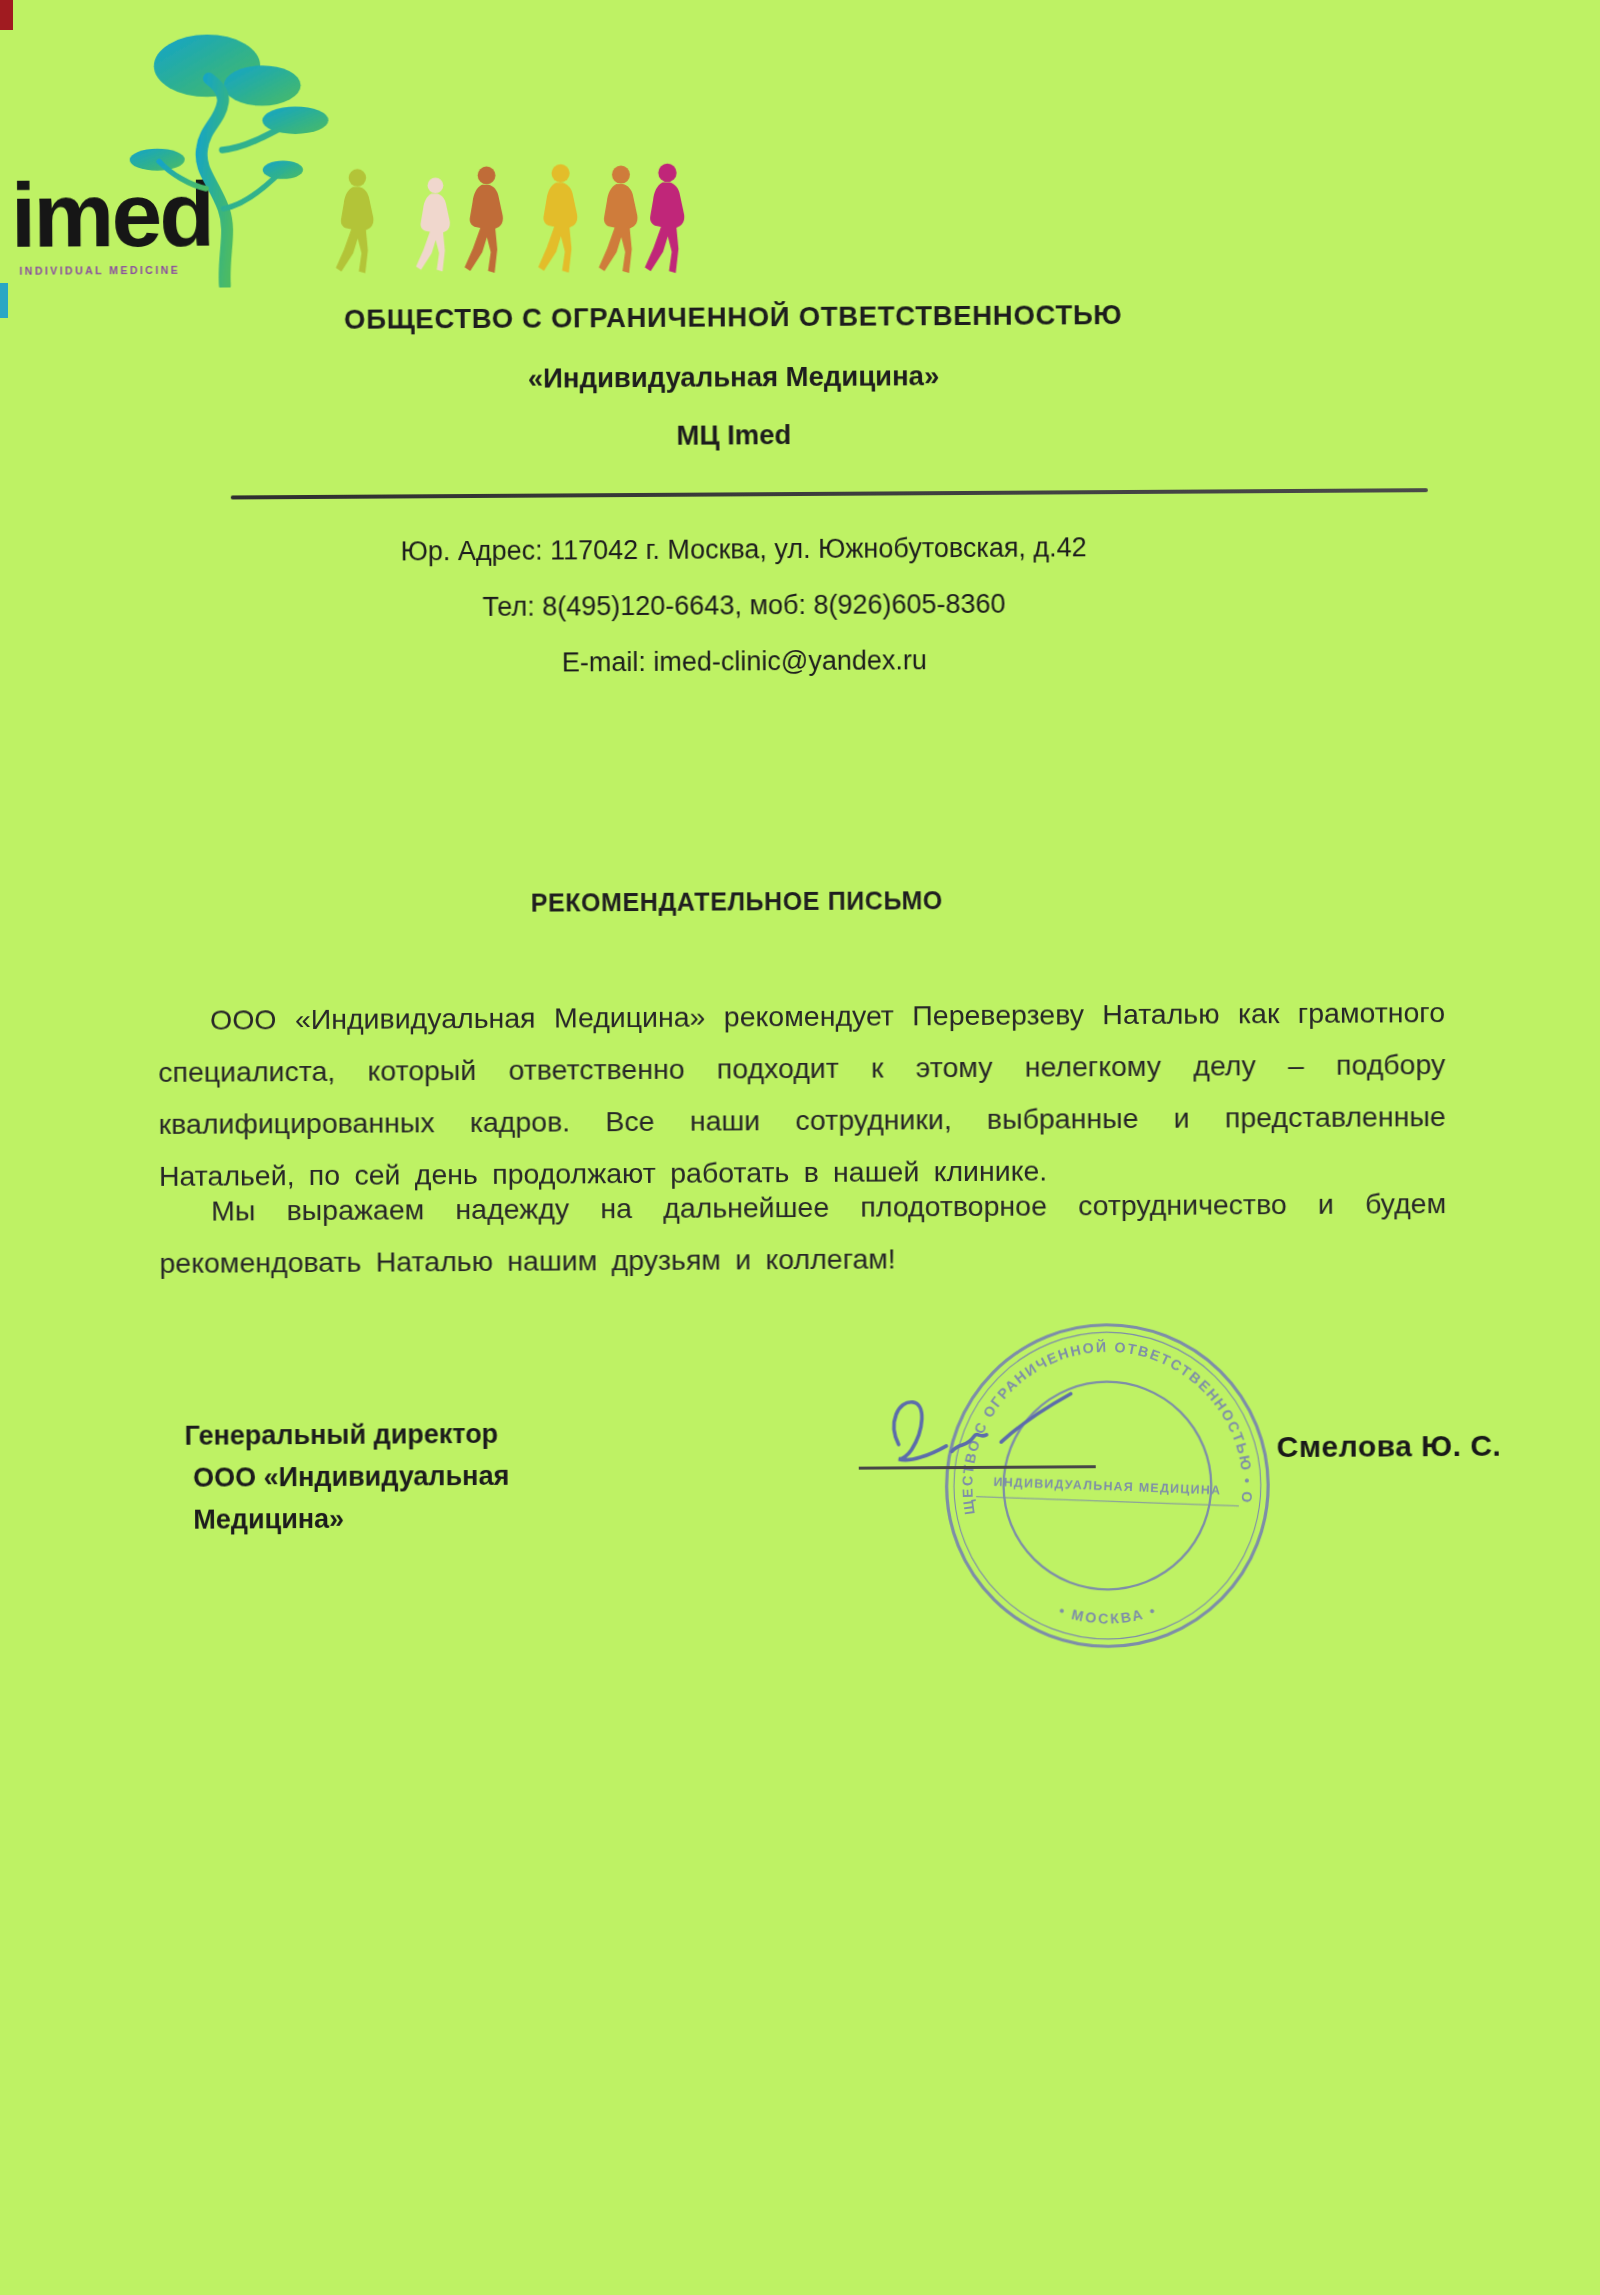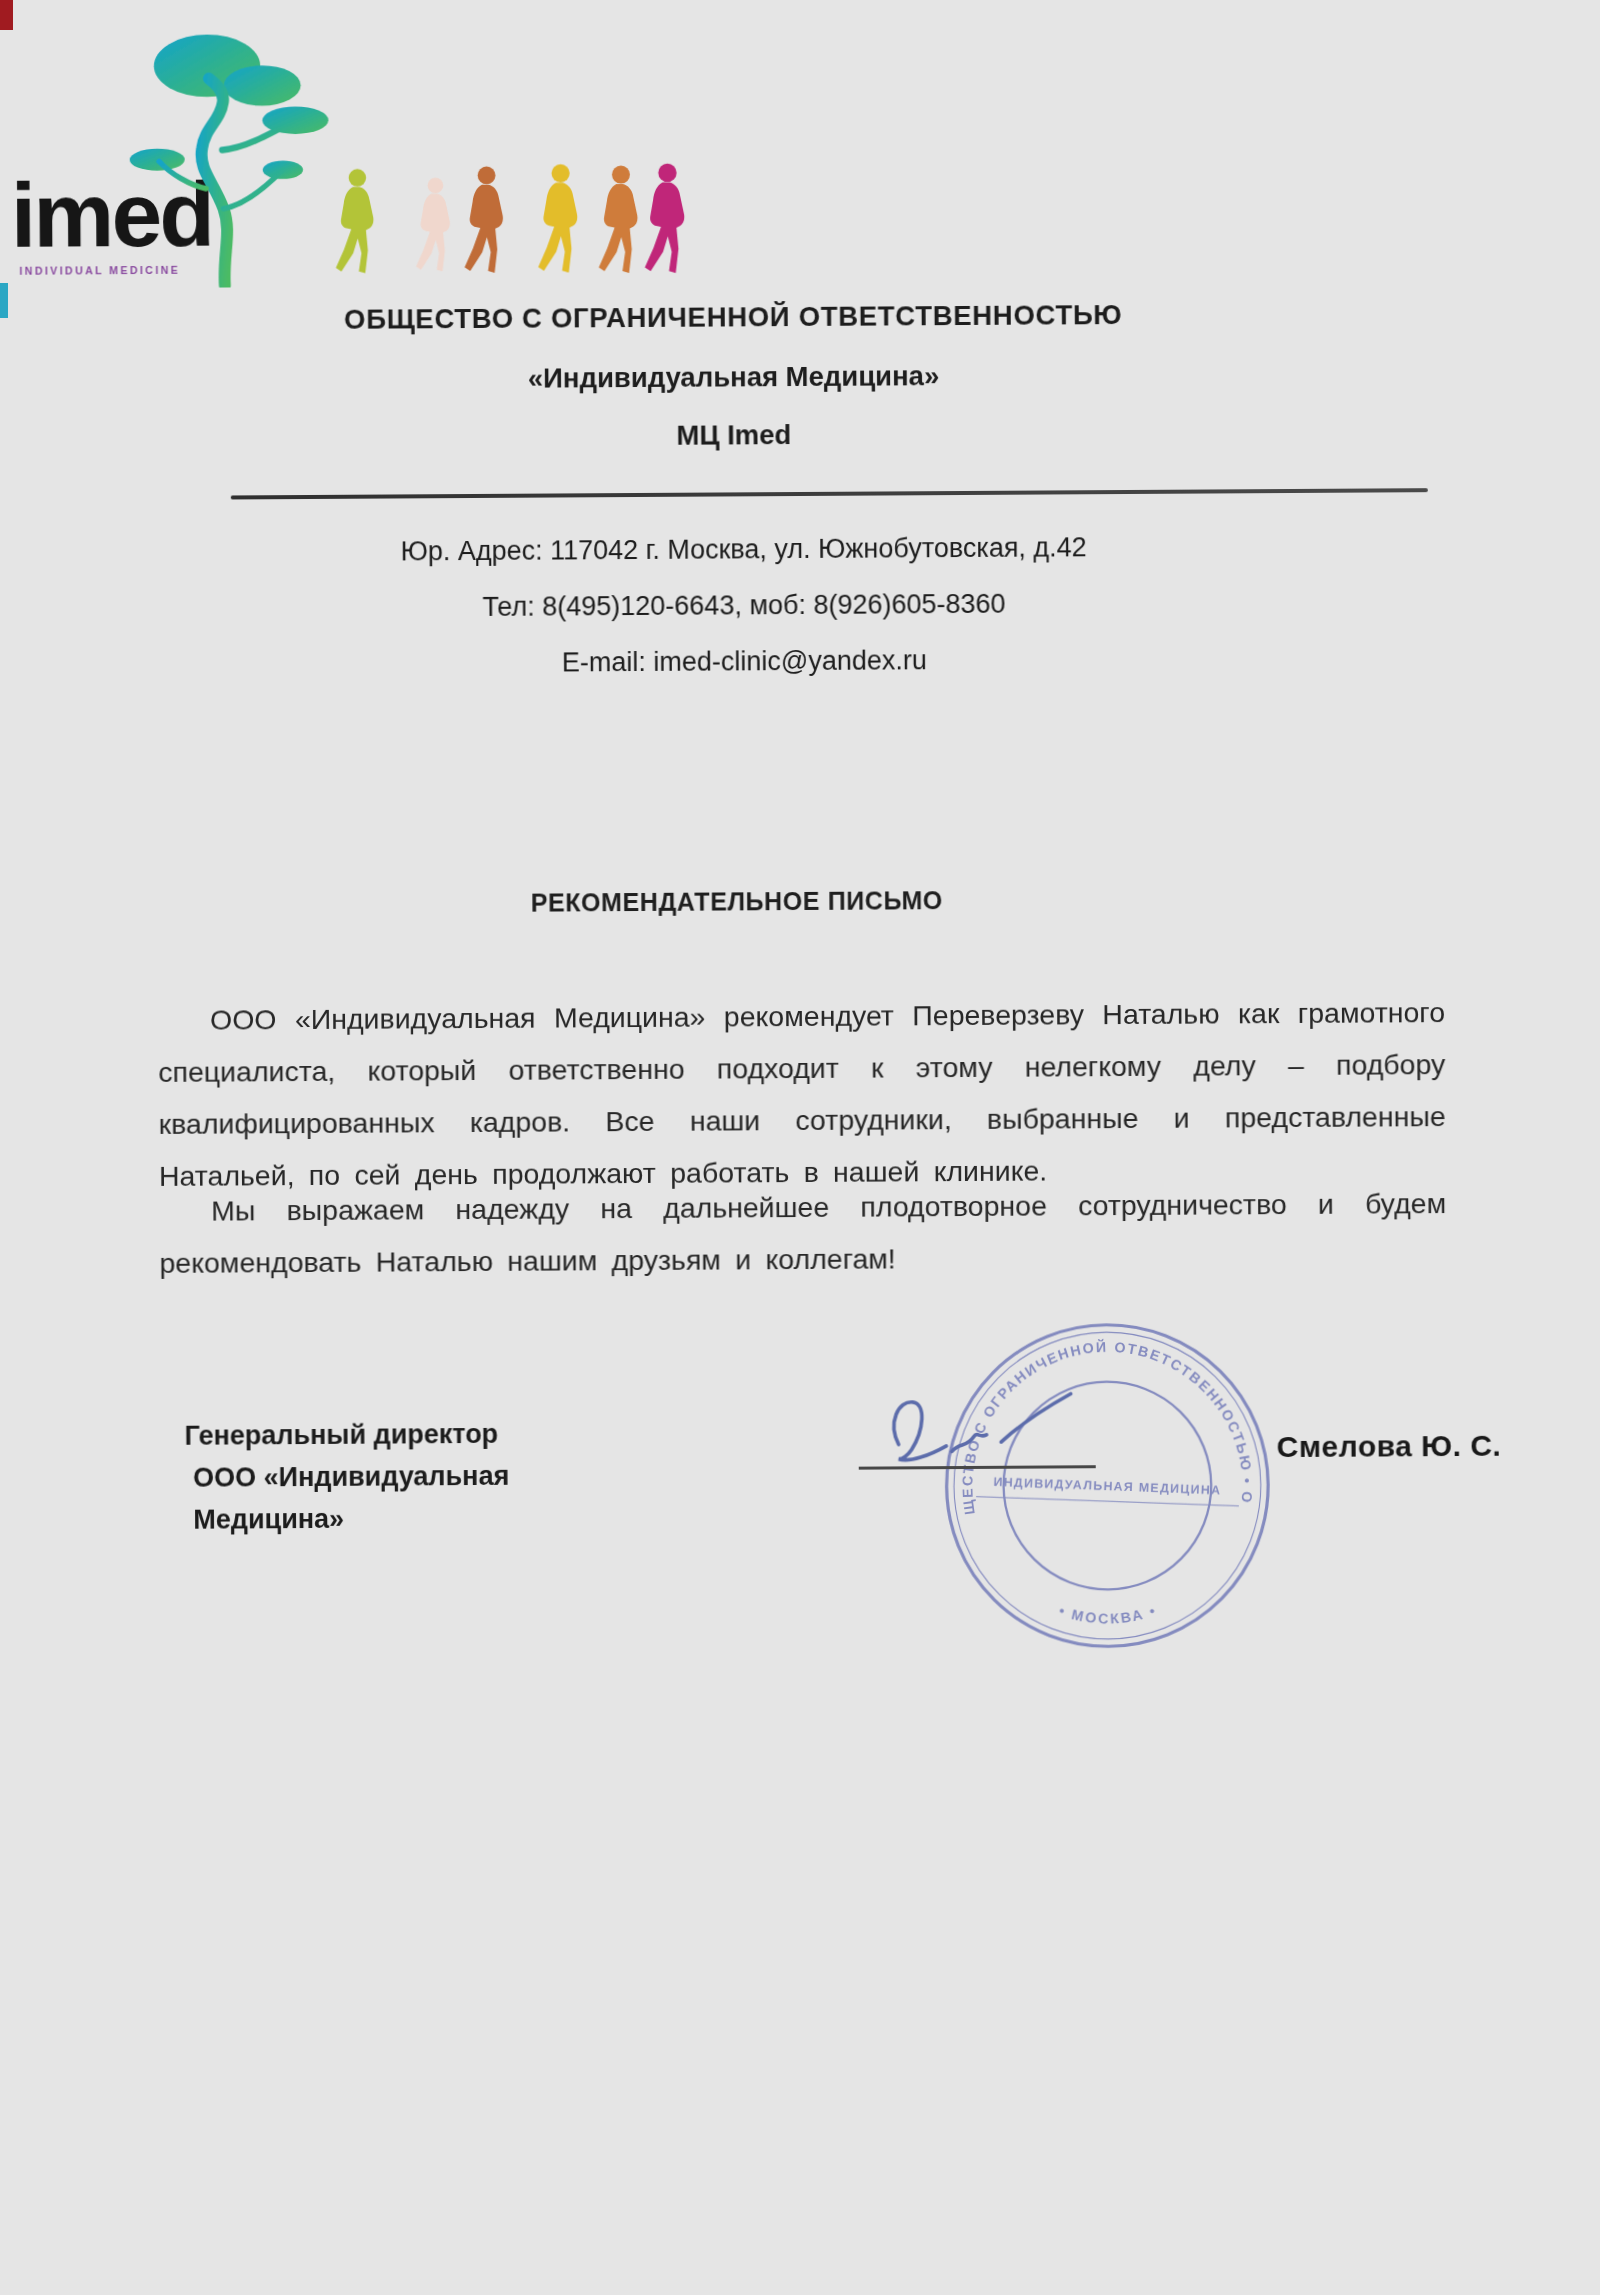--- a/index.html
+++ b/index.html
@@ -1,19 +1,19 @@
 <!DOCTYPE html>
 <html style="font-size:14.7px"><head>
 <meta charset="utf-8">
 <style>
   html,body{margin:0;padding:0;background:#ffffff;}
   .page{
     position:relative;
     width:1601px;height:2296px;
-    background:#e5e5e5;
+    background:#bef264;
     overflow:hidden;
     font-family:"Liberation Sans", sans-serif;
     color:#222;
   }
   .abs{position:absolute;}
   .content{
     position:absolute;left:0;top:0;width:1601px;height:2296px;
     transform:rotate(-0.35deg);
     transform-origin:50% 30%;
     filter:blur(0.3px);

